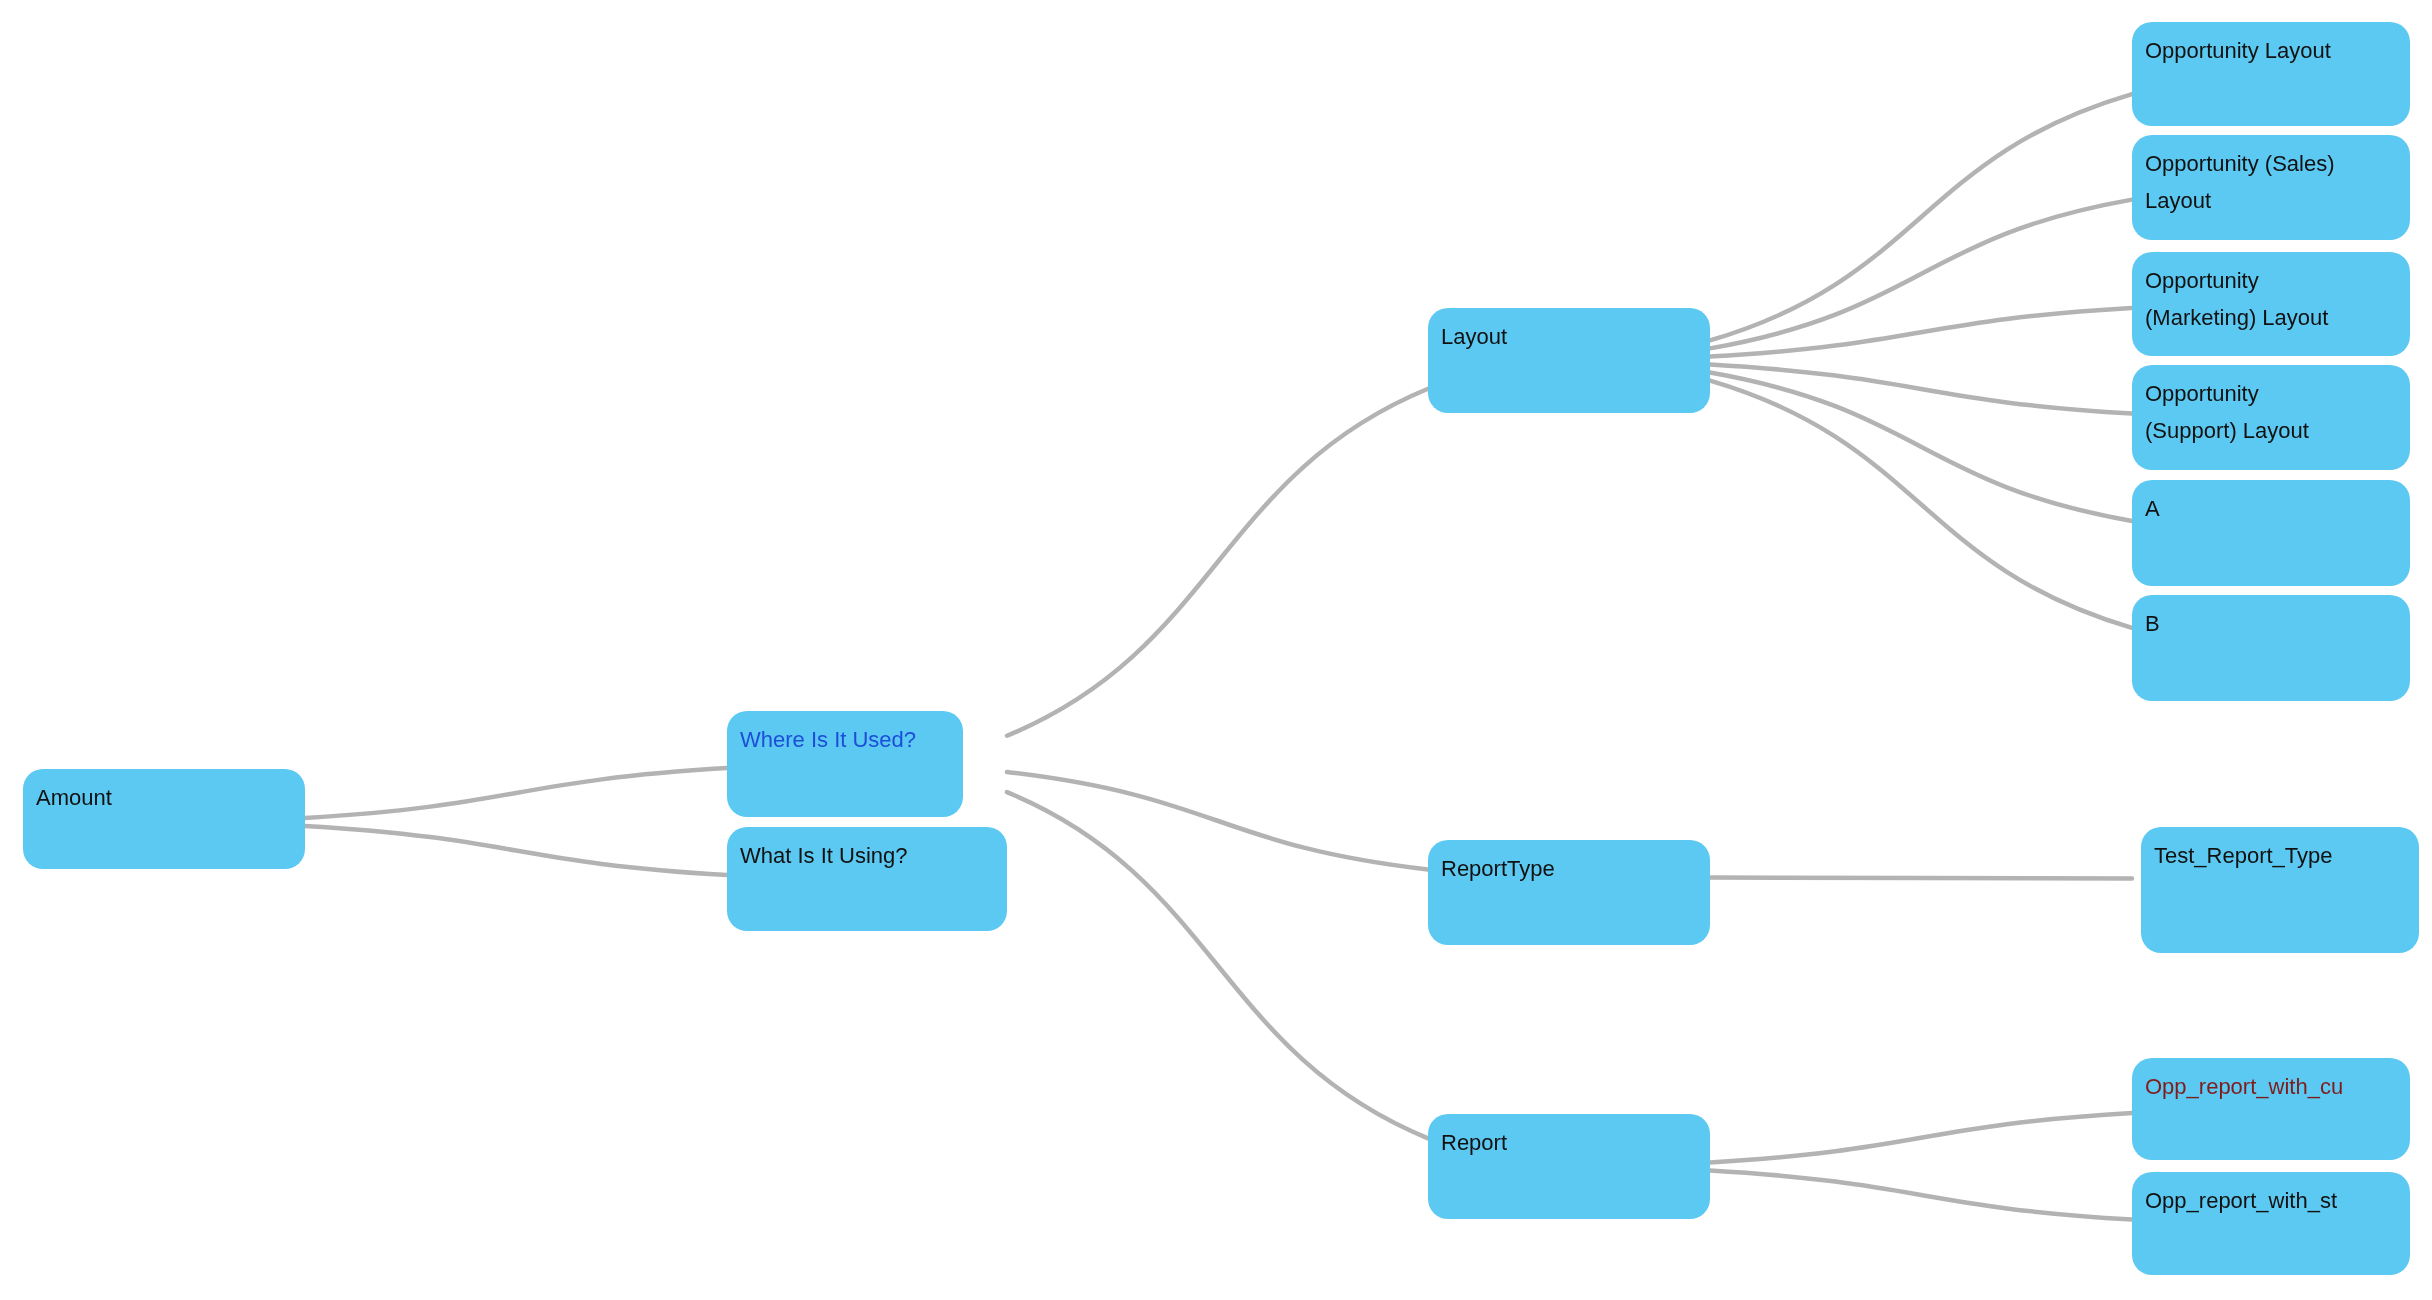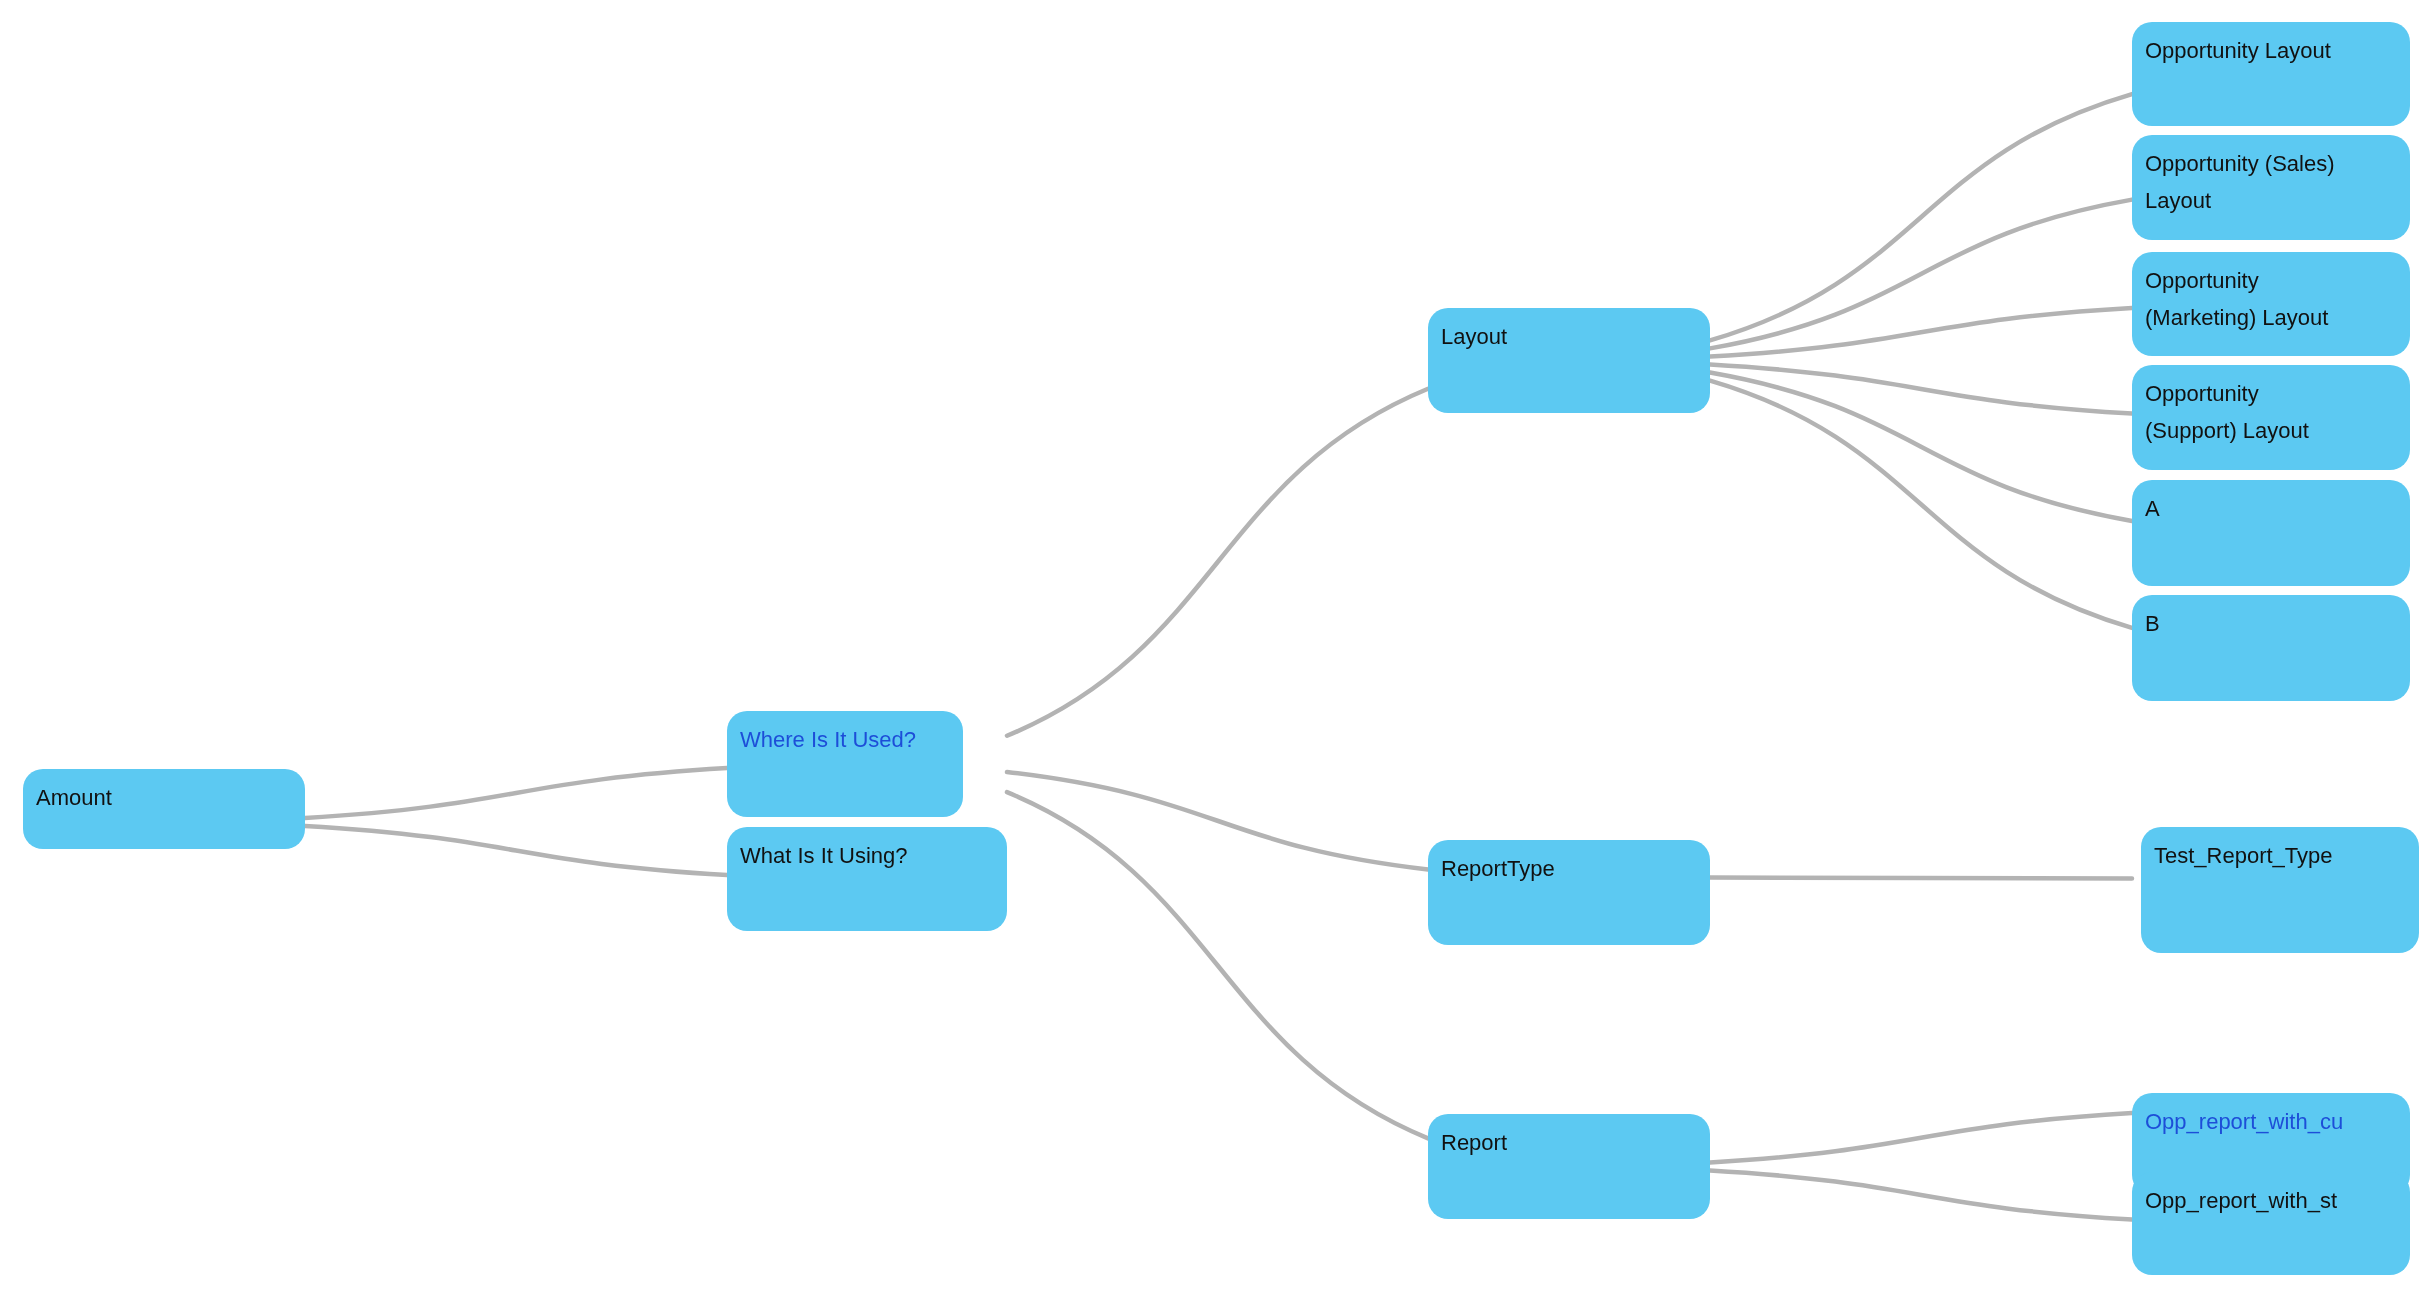--- a/index.html
+++ b/index.html
@@ -56,32 +56,32 @@
       <path d="M 1710 348.39 C 1921 311.195, 1921 236.805, 2132 199.61" stroke="#b3b3b3"></path>
       <path d="M 1710 356.545 C 1921 344.39750000000004, 1921 320.10249999999996, 2132 307.955" stroke="#b3b3b3"></path>
       <path d="M 1710 364.49 C 1921 376.745, 1921 401.255, 2132 413.51" stroke="#b3b3b3"></path>
       <path d="M 1710 372.575 C 1921 409.66249999999997, 1921 483.8375, 2132 520.925" stroke="#b3b3b3"></path>
       <path d="M 1710 380.625 C 1921 442.4375, 1921 566.0625, 2132 627.875" stroke="#b3b3b3"></path>
       <path d="M 1710 877.57 C 1921 877.7850000000001, 1921 878.2149999999999, 2132 878.43" stroke="#b3b3b3"></path>
       <path d="M 1710 1162.475 C 1921 1150.1125, 1921 1125.3875, 2132 1113.025" stroke="#b3b3b3"></path>
       <path d="M 1710 1170.49 C 1921 1182.745, 1921 1207.255, 2132 1219.51" stroke="#b3b3b3"></path>
     </svg>
   <div id="nodes-layer">
-      <div class="node" style="left: 23px; top: 769px; width: 282px; height: 80px; background: rgb(92, 201, 242); color: rgb(17, 17, 17);"><span>Amount</span></div>
+      <div class="node" style="left: 23px; top: 769px; width: 282px; height: 100px; background: rgb(92, 201, 242); color: rgb(17, 17, 17);"><span>Amount</span></div>
       <div class="node" style="left: 727px; top: 711px; width: 236px; height: 106px; background: rgb(92, 201, 242); color: #1d4ed8;"><span>Where Is It Used?</span></div>
       <div class="node" style="left: 727px; top: 827px; width: 280px; height: 104px; background: rgb(92, 201, 242); color: rgb(17, 17, 17);"><span>What Is It Using?</span></div>
       <div class="node" style="left: 1428px; top: 308px; width: 282px; height: 105px; background: rgb(92, 201, 242); color: rgb(17, 17, 17);"><span>Layout</span></div>
       <div class="node" style="left: 1428px; top: 825px; width: 282px; height: 105px; background: rgb(92, 201, 242); color: rgb(17, 17, 17); margin-top: 15px;"><span>ReportType</span></div>
       <div class="node" style="left: 1428px; top: 1114px; width: 282px; height: 105px; background: rgb(92, 201, 242); color: rgb(17, 17, 17);"><span>Report</span></div>
       <div class="node" style="left: 2132px; top: 22px; width: 278px; height: 104px; background: rgb(92, 201, 242); color: rgb(17, 17, 17);"><span>Opportunity Layout</span></div>
       <div class="node" style="left: 2132px; top: 135px; width: 278px; height: 105px; background: rgb(92, 201, 242); color: rgb(17, 17, 17);"><span>Opportunity (Sales)
 Layout</span></div>
       <div class="node" style="left: 2132px; top: 252px; width: 278px; height: 104px; background: rgb(92, 201, 242); color: rgb(17, 17, 17);"><span>Opportunity
 (Marketing) Layout</span></div>
       <div class="node" style="left: 2132px; top: 365px; width: 278px; height: 105px; background: rgb(92, 201, 242); color: rgb(17, 17, 17);"><span>Opportunity
 (Support) Layout</span></div>
       <div class="node" style="left: 2132px; top: 480px; width: 278px; height: 106px; background: rgb(92, 201, 242); color: rgb(17, 17, 17);"><span>A</span></div>
       <div class="node" style="left: 2132px; top: 595px; width: 278px; height: 106px; background: rgb(92, 201, 242); color: rgb(17, 17, 17);"><span>B</span></div>
       <div class="node" style="left: 2132px; top: 827px; width: 278px; height: 126px; background: rgb(92, 201, 242); color: rgb(17, 17, 17); margin-left: 9px;"><span>Test_Report_Type</span></div>
-      <div class="node" style="left: 2132px; top: 1058px; width: 278px; height: 102px; background: rgb(92, 201, 242); color: #1d4ed8; margin-top: 35px;"><span>Opp_report_with_cu</span></div>
+      <div class="node" style="left: 2132px; top: 1058px; width: 278px; height: 102px; background: rgb(92, 201, 242); color: #7f1d1d;"><span>Opp_report_with_cu</span></div>
       <div class="node" style="left: 2132px; top: 1172px; width: 278px; height: 103px; background: rgb(92, 201, 242); color: rgb(17, 17, 17);"><span>Opp_report_with_st</span></div>
     </div>
 </div>
 
 </body></html>

